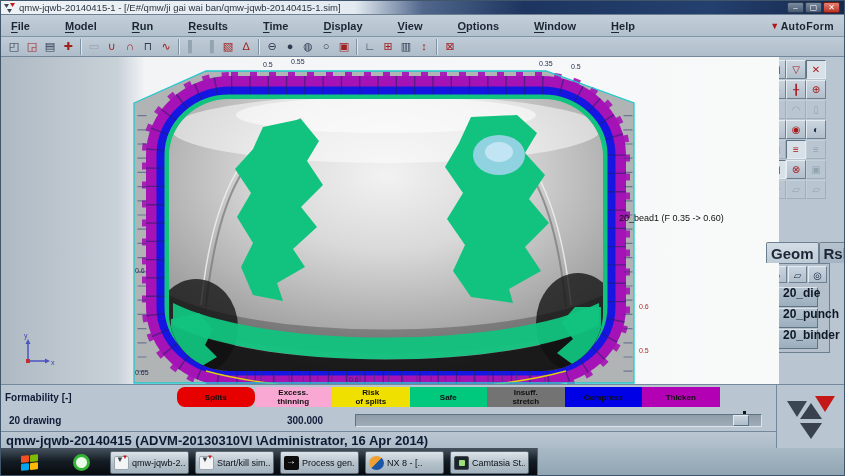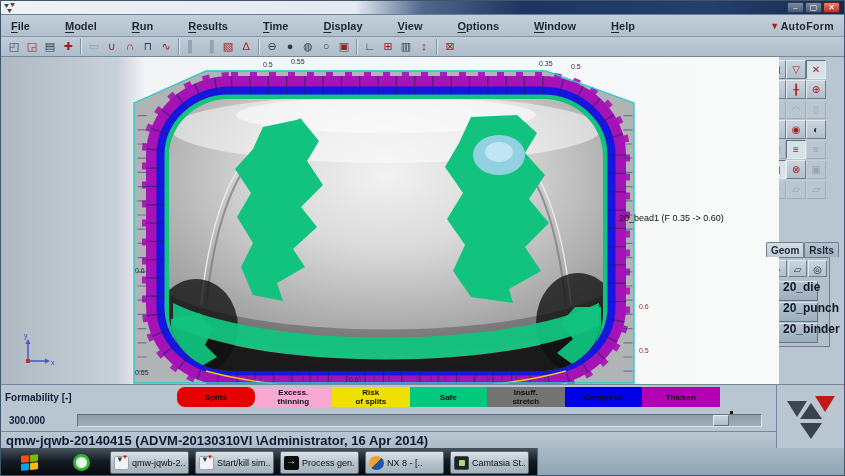--- a/index.html
+++ b/index.html
@@ -46,21 +46,21 @@
 
   
   .rightpanel{width:67px;background:#b9c6d2;padding:3px 1px 0 2px;display:flex;flex-direction:column;}
   .icon-grid{display:flex;flex-wrap:wrap;width:63px;}
   .rpi{width:20px;height:19px;font-size:10px;line-height:17px;text-align:center;margin:0 0 1px 0;
     background:linear-gradient(#c9d4de,#b2c0cc);border:1px solid;border-color:#e4ebf1 #6d8091 #6d8091 #e4ebf1;cursor:default;}
   .rpi.n{color:#20304a;} .rpi.r{color:#a81818;} 
   .rpi.d{color:#93a4b1;background:#b9c6d2;border-color:#c3cfd9 #9fafbc #9fafbc #c3cfd9;}
   .rpi.pressed{background:#d8e1e8;border-color:#5f7avoid;border-color:#5f7382 #e4ebf1 #e4ebf1 #5f7382;}
   .rp-tabs{margin-top:42px;display:flex;align-items:flex-end;}
-  .rtab{font-size:10px;font-weight:bold;color:#1c2534;padding:2px 4px 1px;border:1px solid #6e8090;border-bottom:none;
+  .rtab{font-size:15px;font-weight:bold;color:#1c2534;padding:2px 4px 1px;border:1px solid #6e8090;border-bottom:none;
     background:linear-gradient(#b6c3cf,#a5b4c2);border-radius:2px 2px 0 0;cursor:default;}
   .rtab.active{background:linear-gradient(#d3dde5,#becbd6);position:relative;z-index:2;}
   .geom-box{border:1px solid #6e8090;background:#b4c1cd;padding:2px 1px;min-height:86px;}
   .geom-icons{display:flex;gap:1px;margin-bottom:3px;}
   .geom-icons .rpi{width:19px;height:17px;}
   .tool-btn{height:20px;margin:1px 10px;font-size:12px;font-weight:bold;color:#101826;line-height:11px;padding-left:4px;
     background:linear-gradient(#b3c2ce,#9cafbe);border:1px solid;border-color:#dbe4eb #5f7382 #5f7382 #dbe4eb;cursor:default;}
 
   
   .bottom{height:64px;display:flex;border-top:1px solid #75879a;}
@@ -109,20 +109,21 @@
 <body>
 
 <div class="screen">
 
   <div class="titlebar">
     <svg class="app-icon" viewBox="0 0 12 10">
       <polygon points="0,1 5,1 2.5,5" fill="#3c4650"></polygon>
       <polygon points="6,0 11,0 8.5,4" fill="#c41818"></polygon>
       <polygon points="3,6 8,6 5.5,10" fill="#3c4650"></polygon>
     </svg>
+    <span class="title-text">qmw-jqwb-20140415-1 - [/E#/qmw/ji gai wai ban/qmw-jqwb-20140415-1.sim]</span>
     <div class="title-right">
       <span class="winbtn">–</span>
       <span class="winbtn">▢</span>
       <span class="winbtn close">✕</span>
     </div>
   </div>
 
   <div class="menubar">
     <div class="menu-items">
 
@@ -355,20 +356,21 @@
             <div class="legend-box" style="background: rgb(0, 0, 230);">
               <span class="legend-text">Compress</span>
             </div>
 
             <div class="legend-box" style="background: rgb(180, 0, 180);">
               <span class="legend-text">Thicken</span>
             </div>
           </div>
       </div>
       <div class="time-row">
+        <span class="stage-name">20 drawing</span>
         <span class="stage-time">300.000</span>
         <div class="slider-track">
           <div class="slider-handle"></div>
           <div class="slider-dot"></div>
         </div>
       </div>
       <div class="info-bar">
         <span>qmw-jqwb-20140415 (ADVM-20130310VI \Administrator, 16 Apr 2014)</span>
       </div>
     </div>

